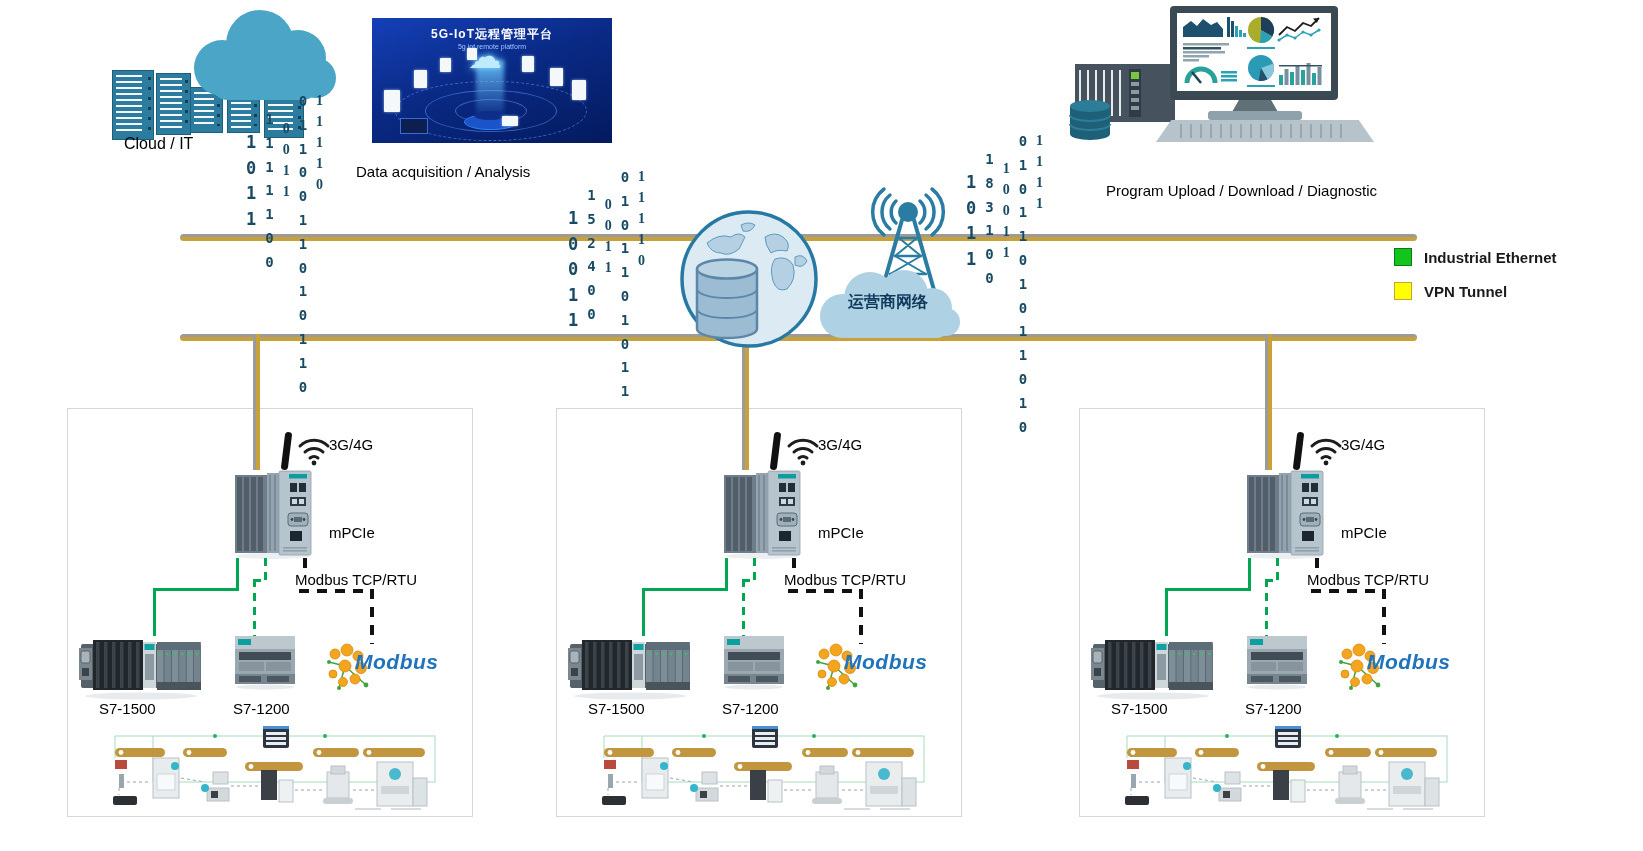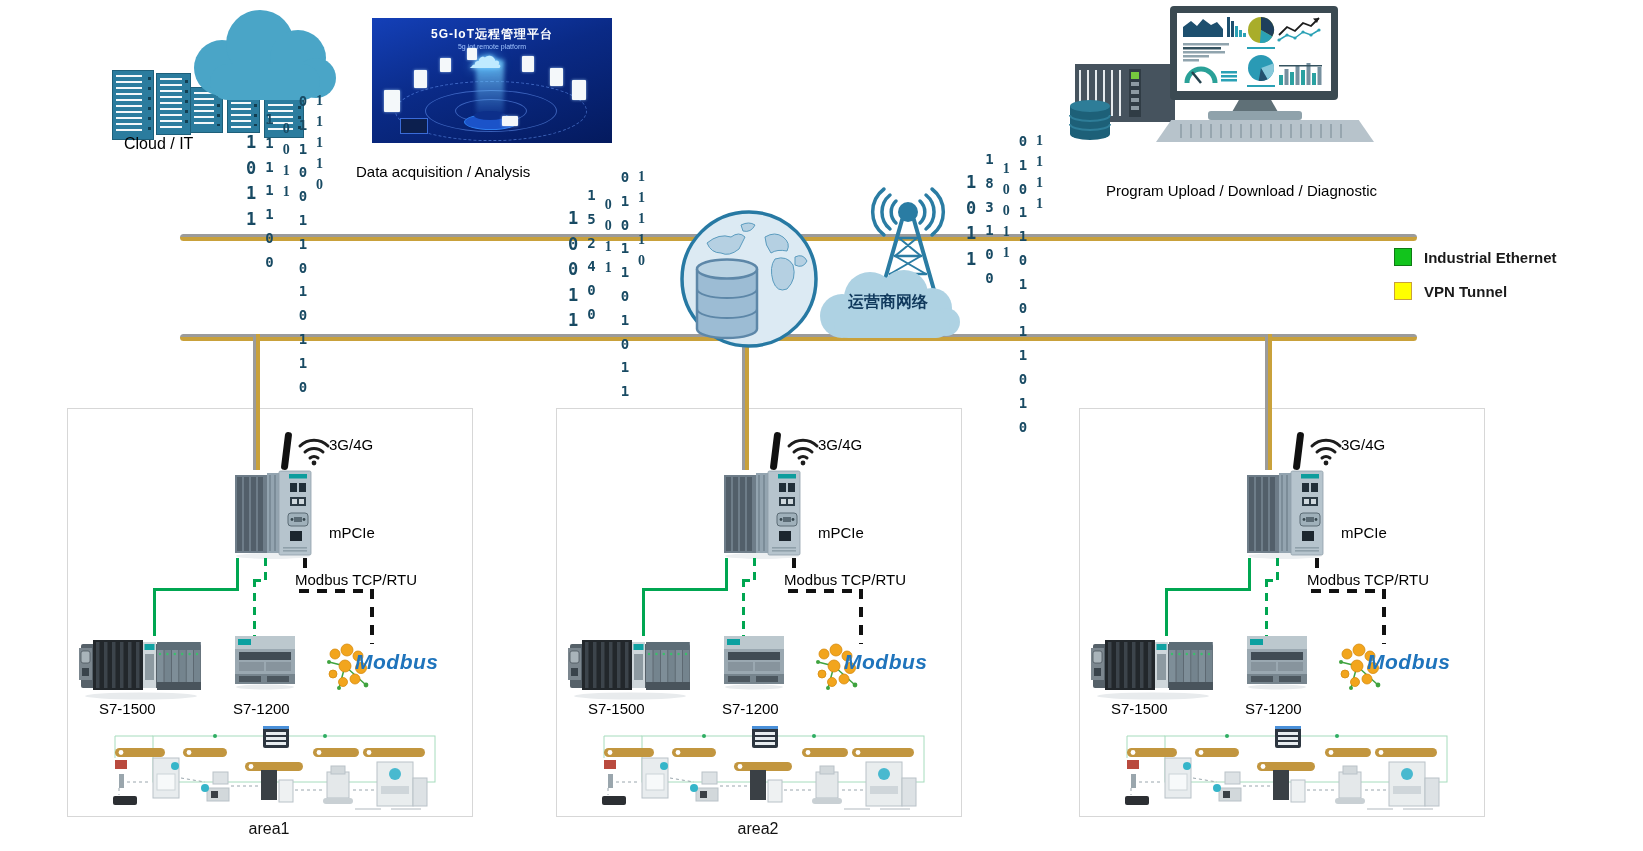--- a/index.html
+++ b/index.html
@@ -487,21 +487,20 @@
           <line x1="32" y1="56" x2="56" y2="56"></line>
           <line x1="86" y1="52" x2="110" y2="56"></line>
           <line x1="136" y1="60" x2="164" y2="60"></line>
           <line x1="200" y1="64" x2="228" y2="64"></line>
           <line x1="258" y1="64" x2="280" y2="64"></line>
           <line x1="24" y1="62" x2="24" y2="69"></line>
         </g>
         <rect x="296" y="82" width="30" height="2" fill="#d8dcdf"></rect>
         <rect x="260" y="82" width="26" height="2" fill="#d8dcdf"></rect>
       </svg>
-      <div class="area-label">area1</div>
     </div>
 
     <div class="area area-1">
       <div class="area-box"></div>
       <div class="drop-line"></div>
       <svg class="gateway" viewBox="0 0 82 92">
         <ellipse cx="40" cy="89" rx="37" ry="3" fill="#eceff1"></ellipse>
         <rect x="2" y="8" width="32" height="78" fill="#6e7d89"></rect>
         <rect x="4" y="10" width="5" height="74" fill="#525f6a"></rect>
         <rect x="11" y="10" width="5" height="74" fill="#525f6a"></rect>
@@ -667,21 +666,20 @@
           <line x1="32" y1="56" x2="56" y2="56"></line>
           <line x1="86" y1="52" x2="110" y2="56"></line>
           <line x1="136" y1="60" x2="164" y2="60"></line>
           <line x1="200" y1="64" x2="228" y2="64"></line>
           <line x1="258" y1="64" x2="280" y2="64"></line>
           <line x1="24" y1="62" x2="24" y2="69"></line>
         </g>
         <rect x="296" y="82" width="30" height="2" fill="#d8dcdf"></rect>
         <rect x="260" y="82" width="26" height="2" fill="#d8dcdf"></rect>
       </svg>
-      <div class="area-label">area2</div>
     </div>
 
     <div class="area area-2">
       <div class="area-box"></div>
       <div class="drop-line"></div>
       <svg class="gateway" viewBox="0 0 82 92">
         <ellipse cx="40" cy="89" rx="37" ry="3" fill="#eceff1"></ellipse>
         <rect x="2" y="8" width="32" height="78" fill="#6e7d89"></rect>
         <rect x="4" y="10" width="5" height="74" fill="#525f6a"></rect>
         <rect x="11" y="10" width="5" height="74" fill="#525f6a"></rect>

